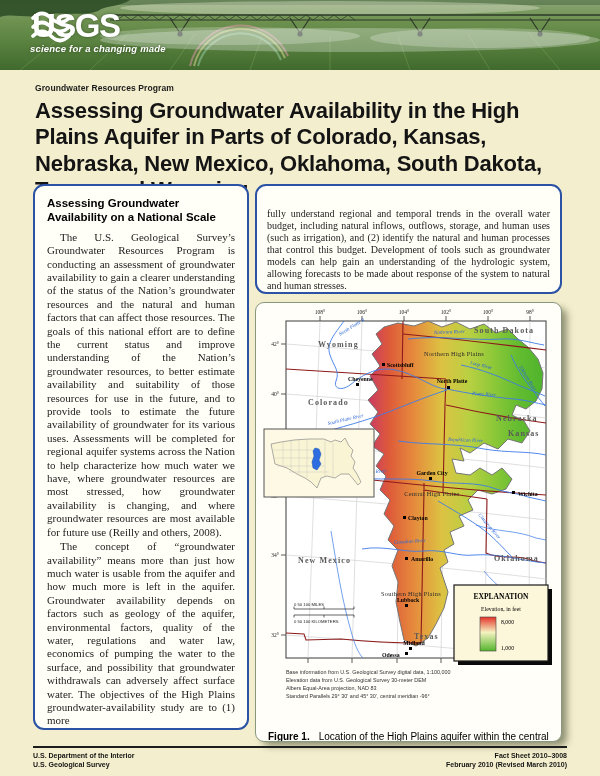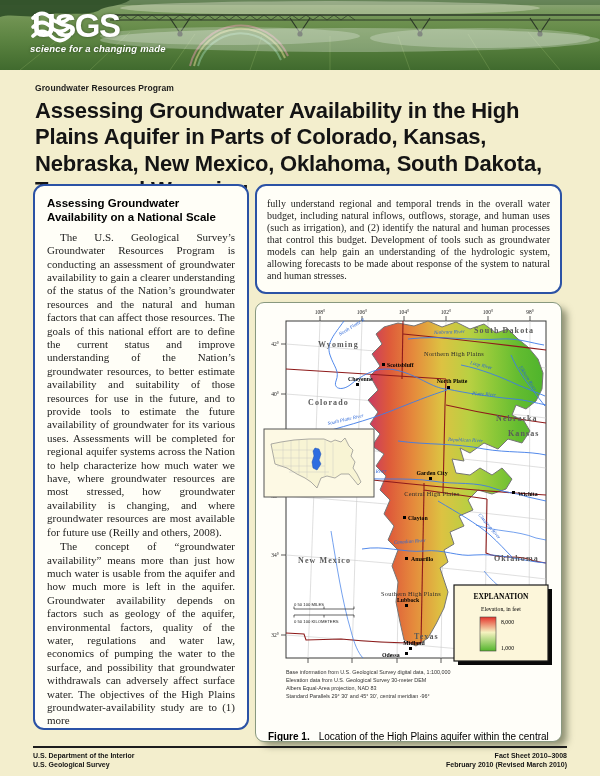--- a/index.html
+++ b/index.html
@@ -8,21 +8,21 @@
     background:linear-gradient(180deg,#8fa87e 0%,#85a06e 8%,#7a9a60 16%,#6e9150 30%,#5f8644 52%,#4e7737 78%,#406a2e 100%);}
   .photo svg{position:absolute;left:0;top:0;}
   .logo{position:absolute;left:30px;top:9px;color:#fff;text-shadow:0 0 3px rgba(0,0,0,.4);}
   .logo-row{display:flex;align-items:flex-start;}
   .brand{font-size:33px;font-weight:800;letter-spacing:-1.5px;line-height:1;margin-left:2px;}
   .tagline{font-size:9.5px;font-style:italic;font-weight:700;margin-top:1px;letter-spacing:.2px;}
   .program{position:absolute;left:35px;top:83px;font-size:8.5px;font-weight:700;color:#1c1c1c;letter-spacing:.1px;}
   .title{position:absolute;left:35px;top:98px;width:540px;font-size:22px;font-weight:700;line-height:1.2;color:#141414;letter-spacing:-.2px;}
   .bluebox{position:absolute;background:#fffef7;border:2px solid #2b52a5;border-radius:11px;box-sizing:border-box;overflow:hidden;}
   .leftbox{left:33px;top:184px;width:216px;height:546px;padding:8px 12px;}
-  .rightbox{left:255px;top:184px;width:307px;height:110px;padding:12px 10px;}
+  .rightbox{left:255px;top:184px;width:307px;height:110px;padding:22px 10px;}
   .boxhead{font-size:11.5px;font-weight:700;line-height:1.25;color:#000;margin:2px 0 6px 0;}
   .para{font-family:"Liberation Serif",serif;font-size:11px;line-height:1.22;color:#1c1c1c;text-align:justify;text-indent:13px;margin:0 0 1px 0;}
   .para.noindent{text-indent:0;font-size:10px;line-height:1.2;}
   .figbox{position:absolute;left:255px;top:302px;width:307px;height:440px;background:#fffef9;
     border:1px solid #88987f;border-radius:9px;box-sizing:border-box;overflow:hidden;
     box-shadow:6px 5px 7px -1px rgba(62,70,44,.55);}
   .figbox svg{display:block;}
   .caption{position:absolute;left:12px;top:428px;right:10px;font-size:10px;color:#000;}
   .caption .cl{font-weight:700;}
   .caption .ct{margin-left:9px;}

